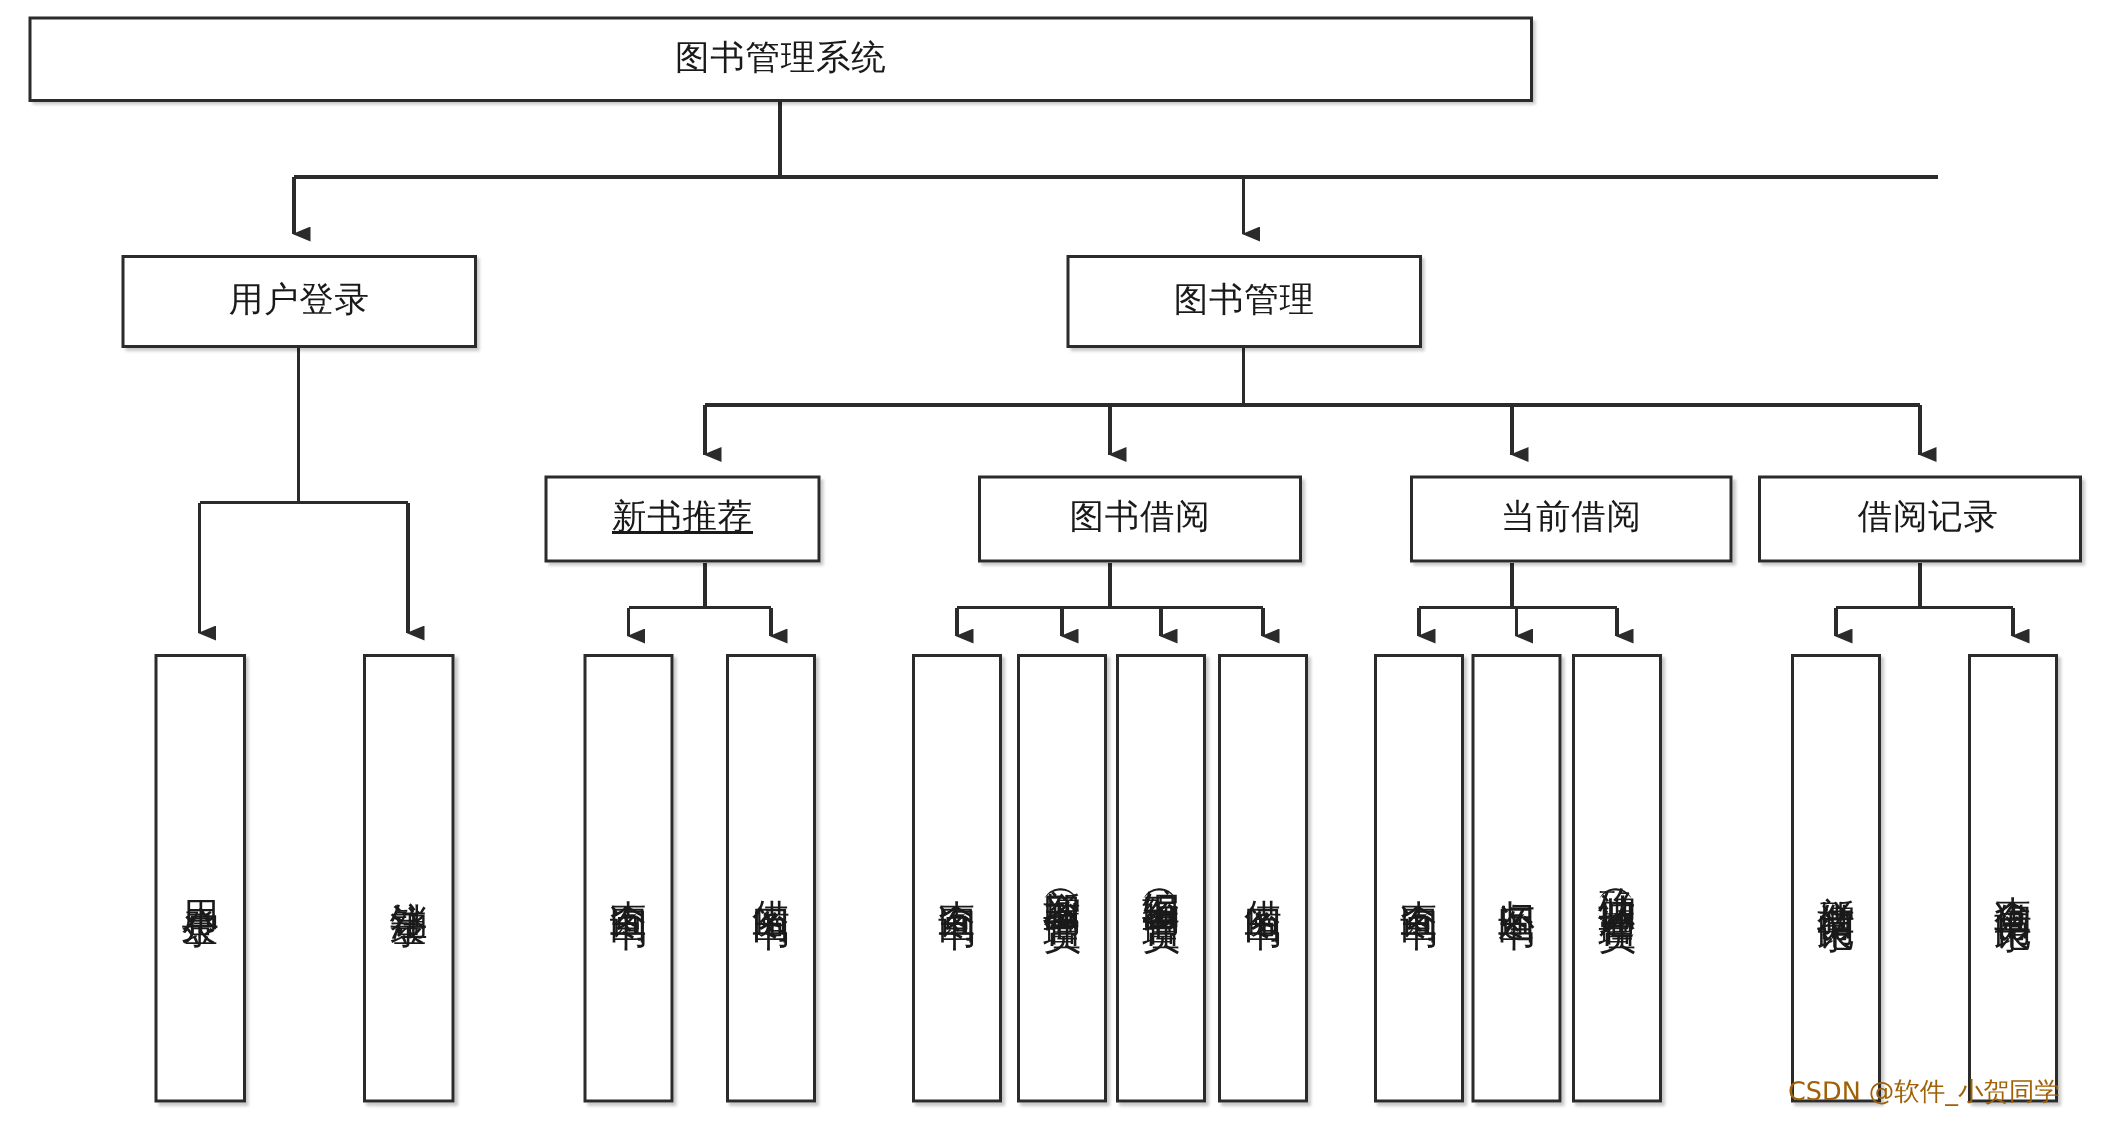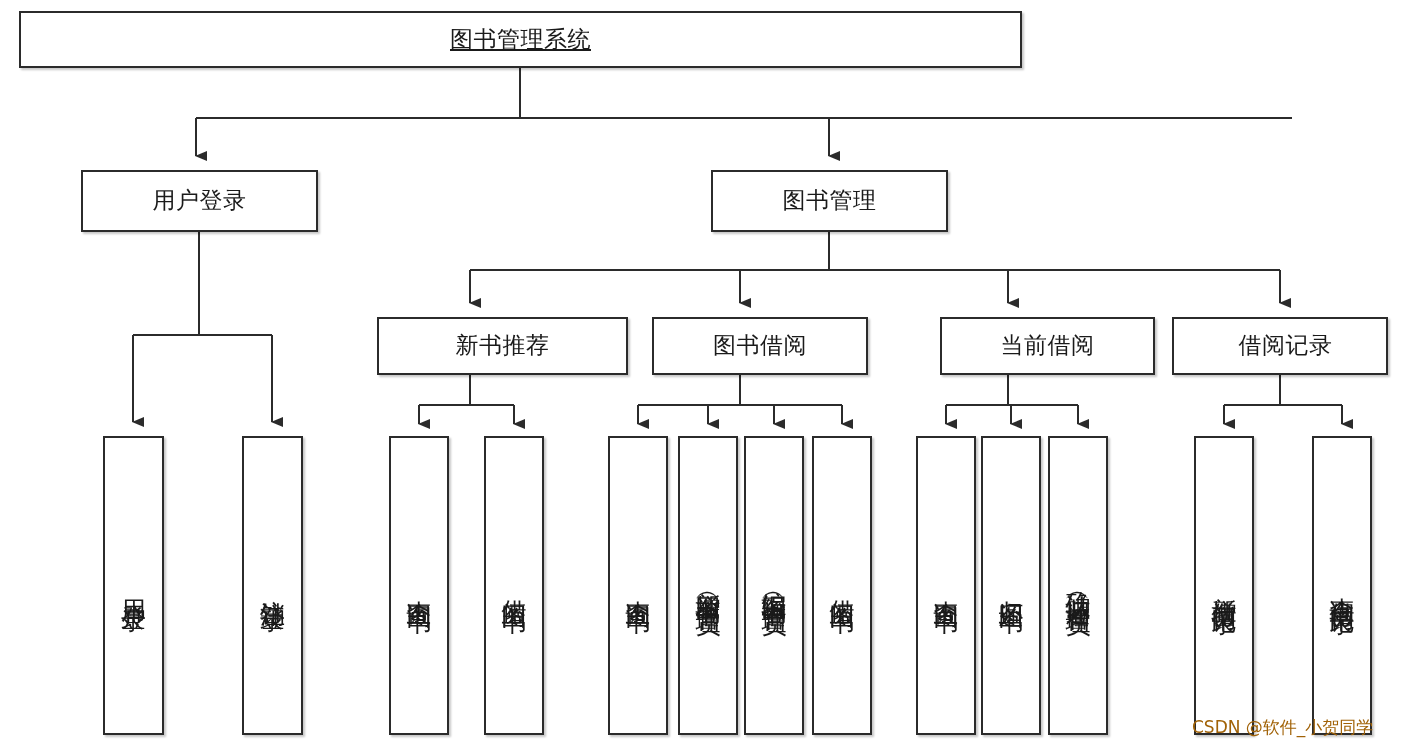--- a/index.html
+++ b/index.html
@@ -119,32 +119,32 @@
       <path d="M1011,405 L1011,424" marker-end="url(#arrow)"></path>
       <path d="M1078,405 L1078,424" marker-end="url(#arrow)"></path>
 
       <path d="M1280,375 L1280,405"></path>
       <path d="M1224,405 L1342,405"></path>
       <path d="M1224,405 L1224,424" marker-end="url(#arrow)"></path>
       <path d="M1342,405 L1342,424" marker-end="url(#arrow)"></path>
     </g>
   </svg>
 
-  <div class="node horiz" style="left:19px; top:11px; width:1003px; height:57px;text-decoration:underline;">
+  <div class="node horiz" style="left:19px; top:11px; width:1003px; height:57px;">
     <span class="label">图书管理系统</span>
   </div>
 
   <div class="node horiz" style="left:81px; top:170px; width:237px; height:62px;">
     <span class="label">用户登录</span>
   </div>
   <div class="node horiz" style="left:711px; top:170px; width:237px; height:62px;">
     <span class="label">图书管理</span>
   </div>
 
-  <div class="node horiz" style="left:377px; top:317px; width:251px; height:58px;">
+  <div class="node horiz" style="left:363px; top:317px; width:184px; height:58px;text-decoration:underline;">
     <span class="label">新书推荐</span>
   </div>
   <div class="node horiz" style="left:632px; top:317px; width:216px; height:58px;margin-left:20px;">
     <span class="label">图书借阅</span>
   </div>
   <div class="node horiz" style="left:940px; top:317px; width:215px; height:58px;">
     <span class="label">当前借阅</span>
   </div>
   <div class="node horiz" style="left:1172px; top:317px; width:216px; height:58px;padding-left:11px;">
     <span class="label">借阅记录</span>

